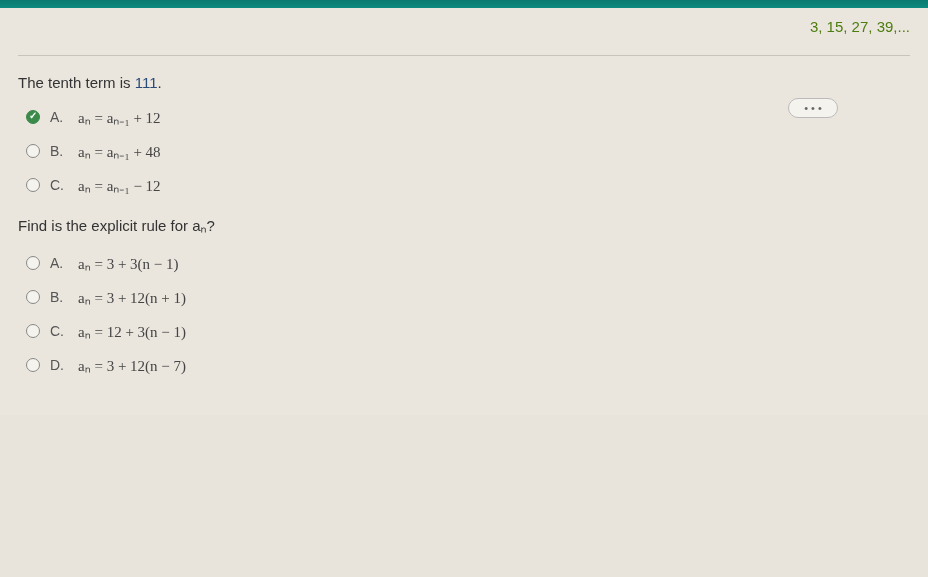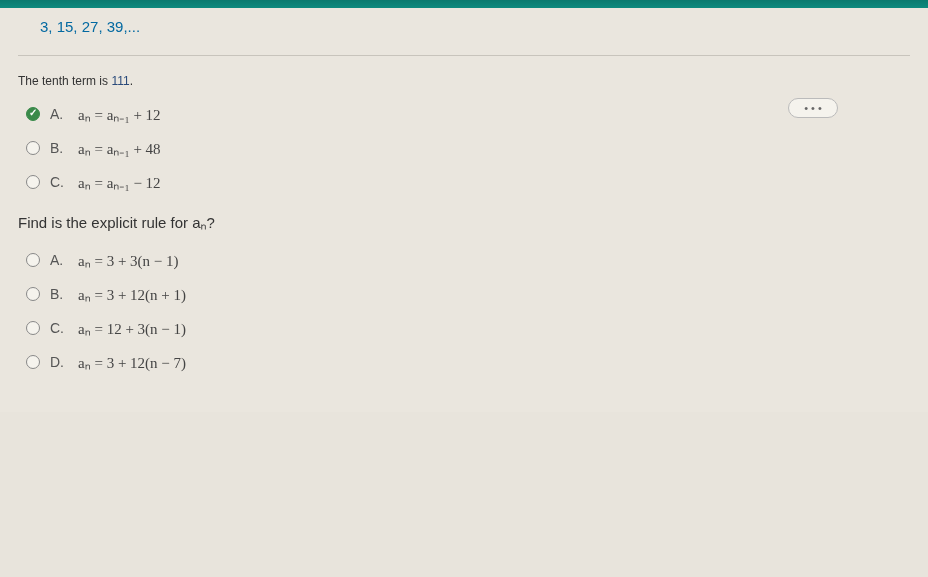--- a/index.html
+++ b/index.html
@@ -20,23 +20,24 @@
       background: #eae6de;
     }
     .question-text {
       font-size: 15px;
       color: #333;
       margin-bottom: 12px;
       line-height: 1.5;
     }
     .sequence {
       font-size: 15px;
-      color: #0369a1;
-      margin-left: 22px;
+      color: #4d7c0f;
+      margin-left: 32px;
       margin-bottom: 20px;
+      text-align: right;
     }
     .divider {
       border: none;
       border-top: 1px solid #c8c4bc;
       margin: 14px 0 18px 0;
       position: relative;
     }
     .expand-button {
       position: absolute;
       right: 90px;
@@ -47,21 +48,21 @@
       border-radius: 10px;
       background: #f5f3ed;
       display: flex;
       align-items: center;
       justify-content: center;
       font-size: 11px;
       color: #666;
       cursor: pointer;
     }
     .answer-statement {
-      font-size: 12px;
+      font-size: 15px;
       color: #333;
       margin-bottom: 16px;
     }
     .answer-value {
       color: #2a4a7a;
       font-weight: 500;
     }
     .sub-question {
       font-size: 15px;
       color: #333;

